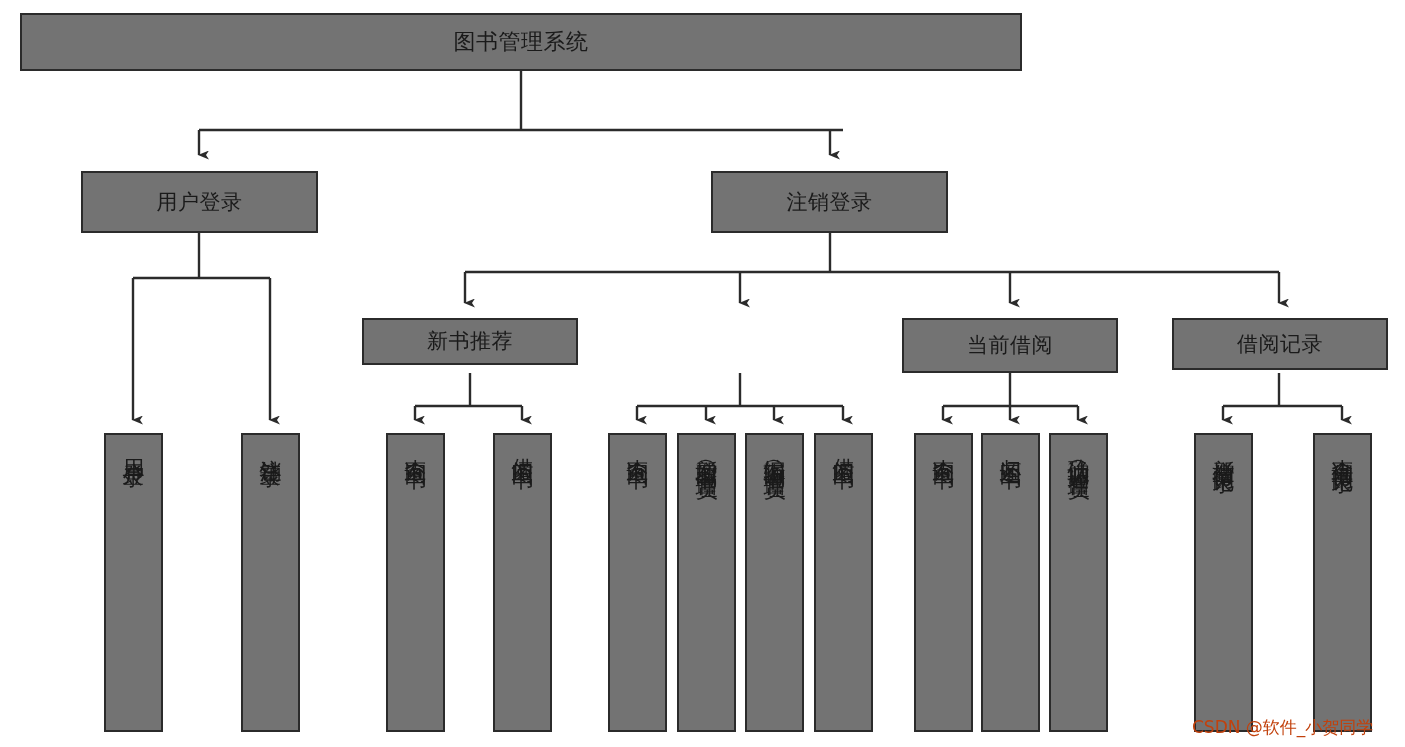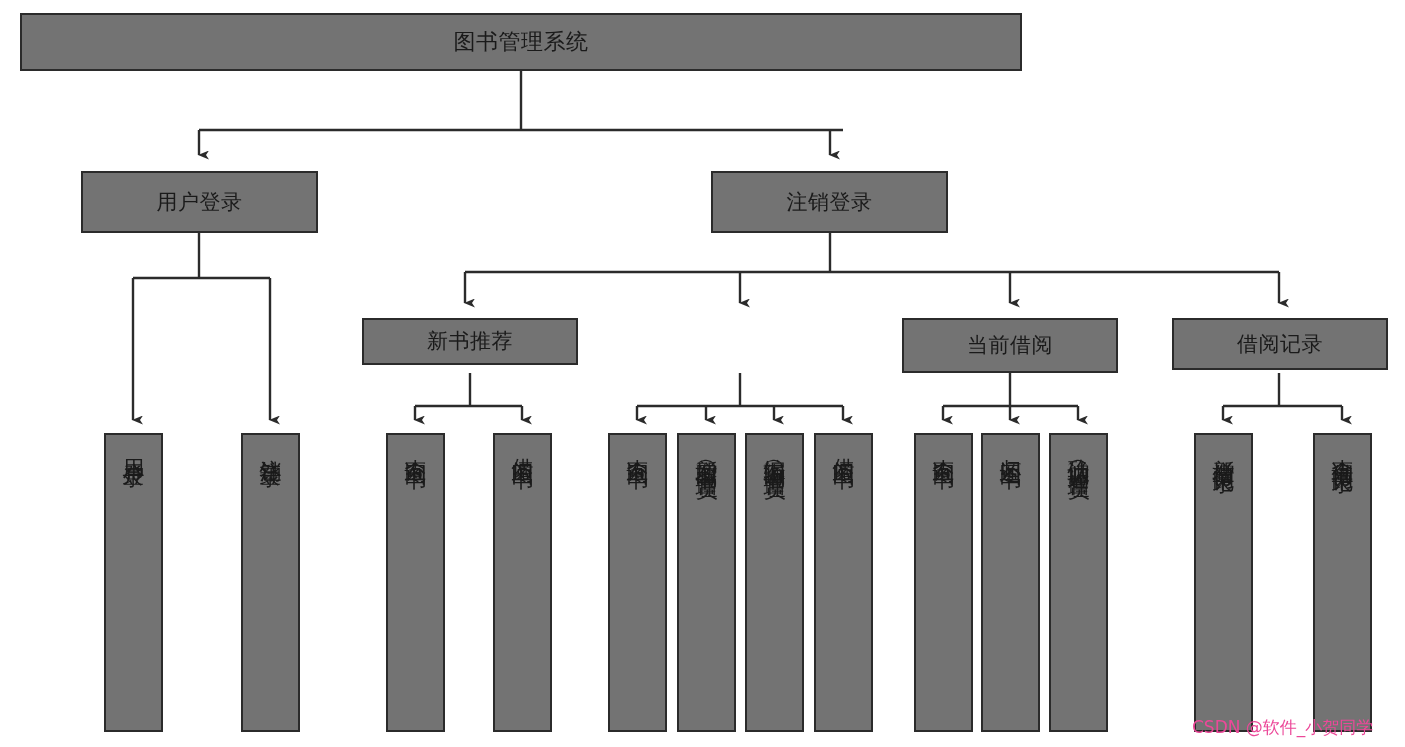--- a/index.html
+++ b/index.html
@@ -60,21 +60,21 @@
   .v-node .node-label {
     writing-mode: vertical-rl;
     text-orientation: upright;
     font-size: 22px;
     line-height: 1.0;
     letter-spacing: 3px;
     white-space: nowrap;
   }
   .watermark {
     position: absolute;
-    color: #ec4899;
+    color: #c2410c;
     font-size: 17px;
     white-space: nowrap;
     z-index: 3;
     font-family: "DejaVu Sans", "Liberation Sans", sans-serif;
   }
 </style>
 </head>
 <body>
 
 <div id="canvas">

